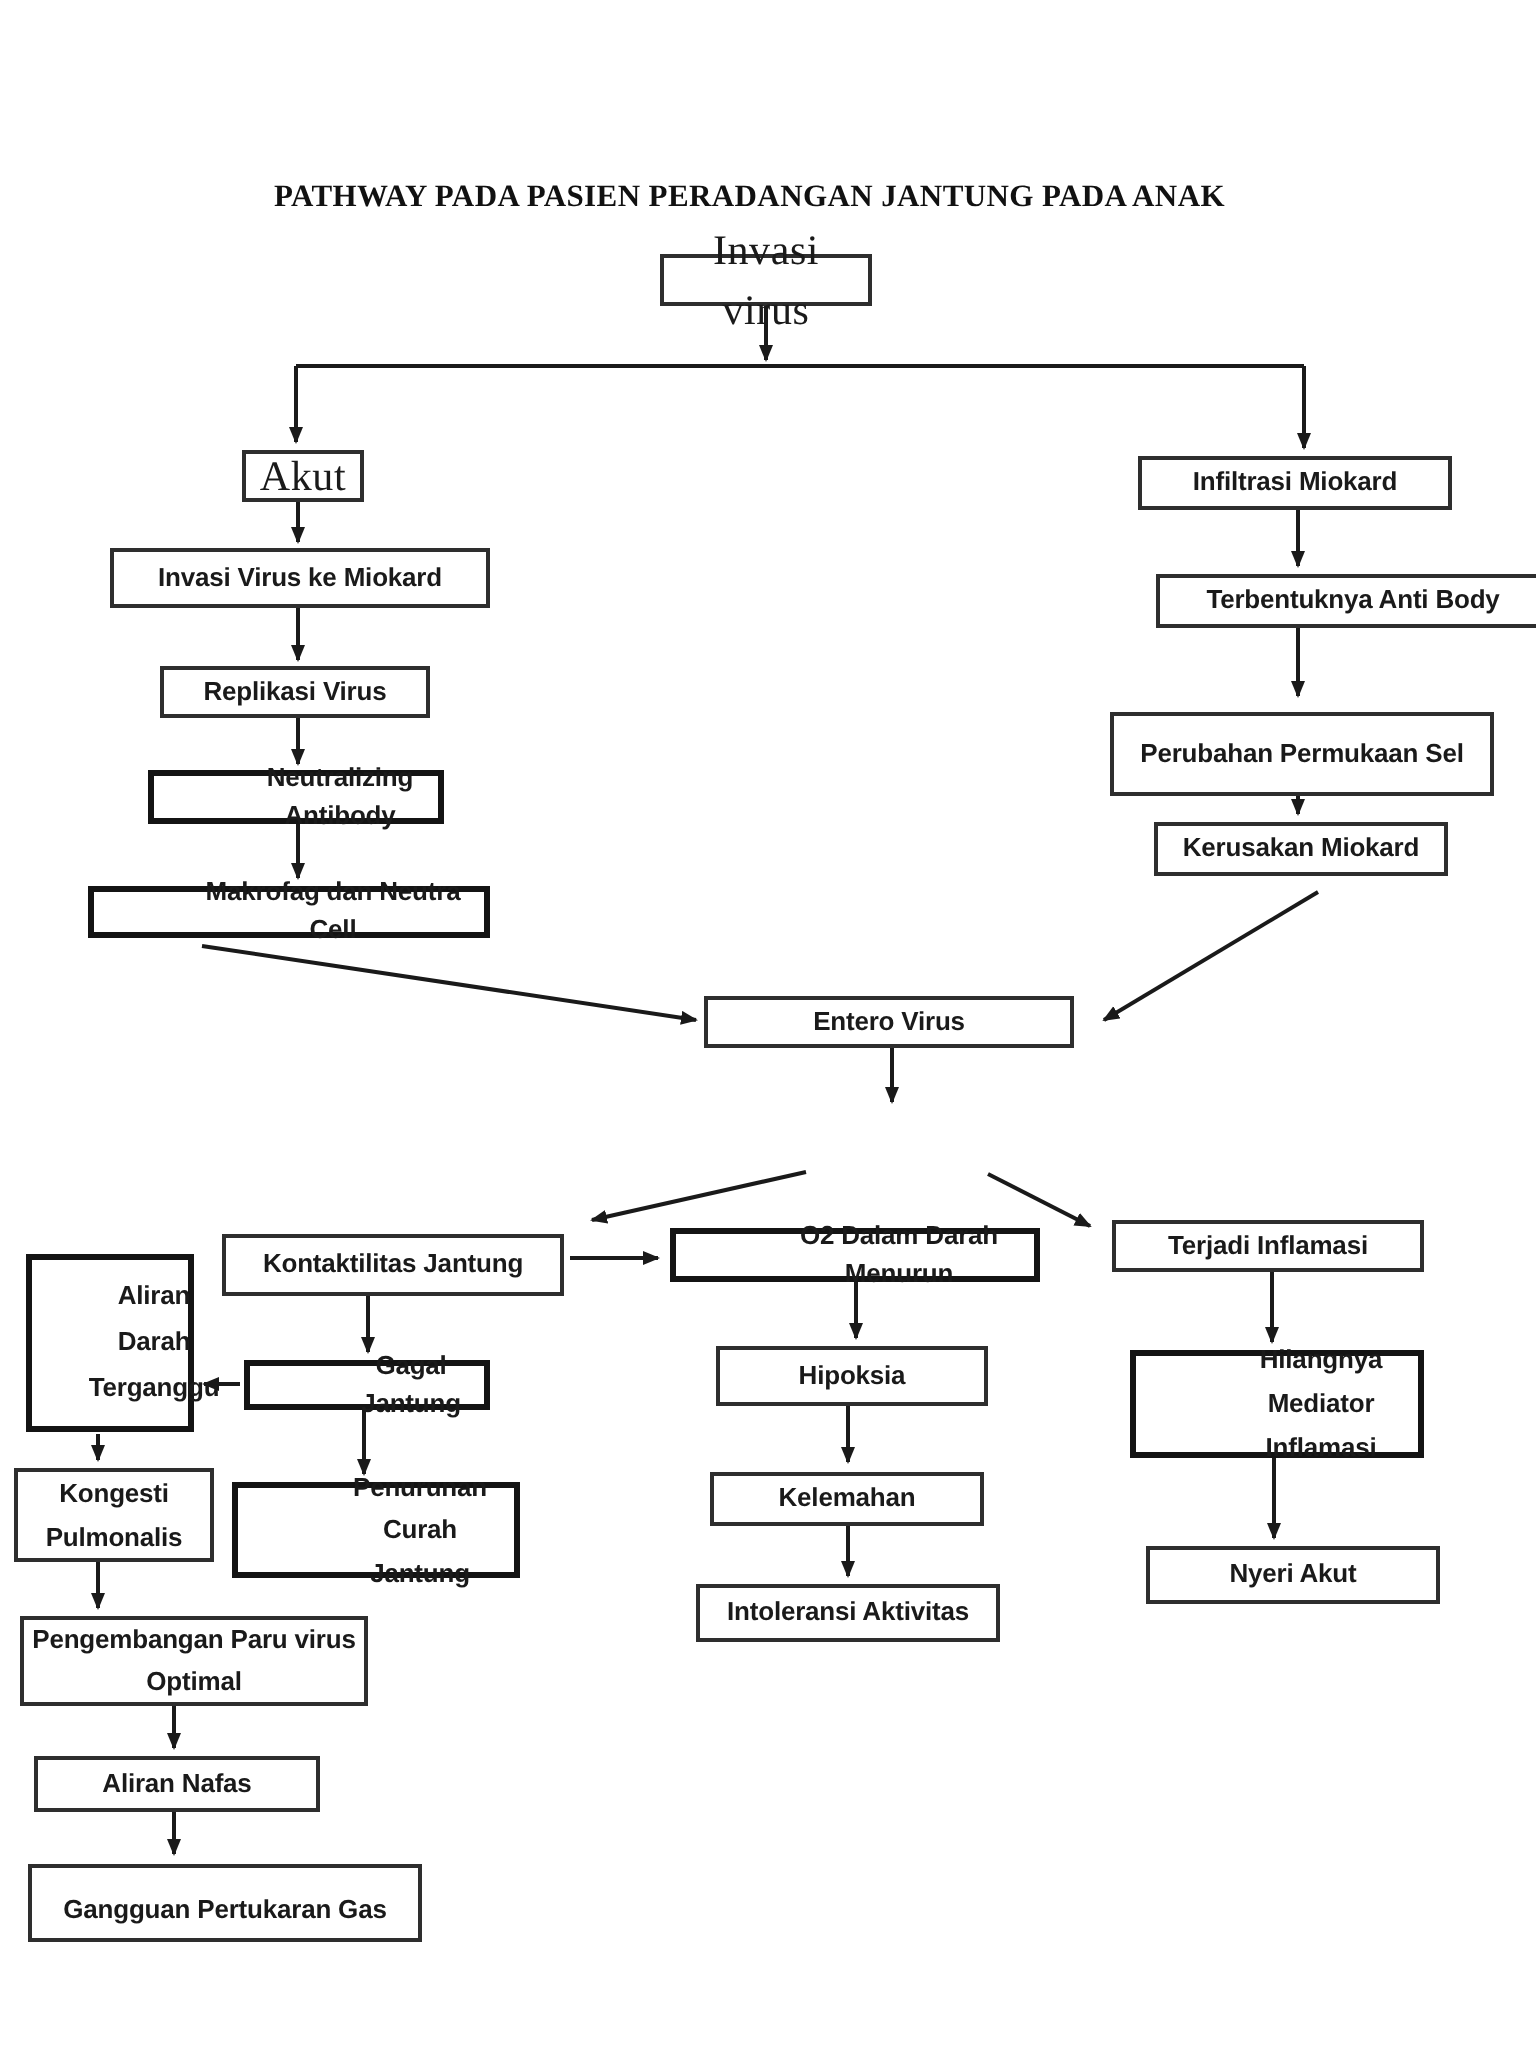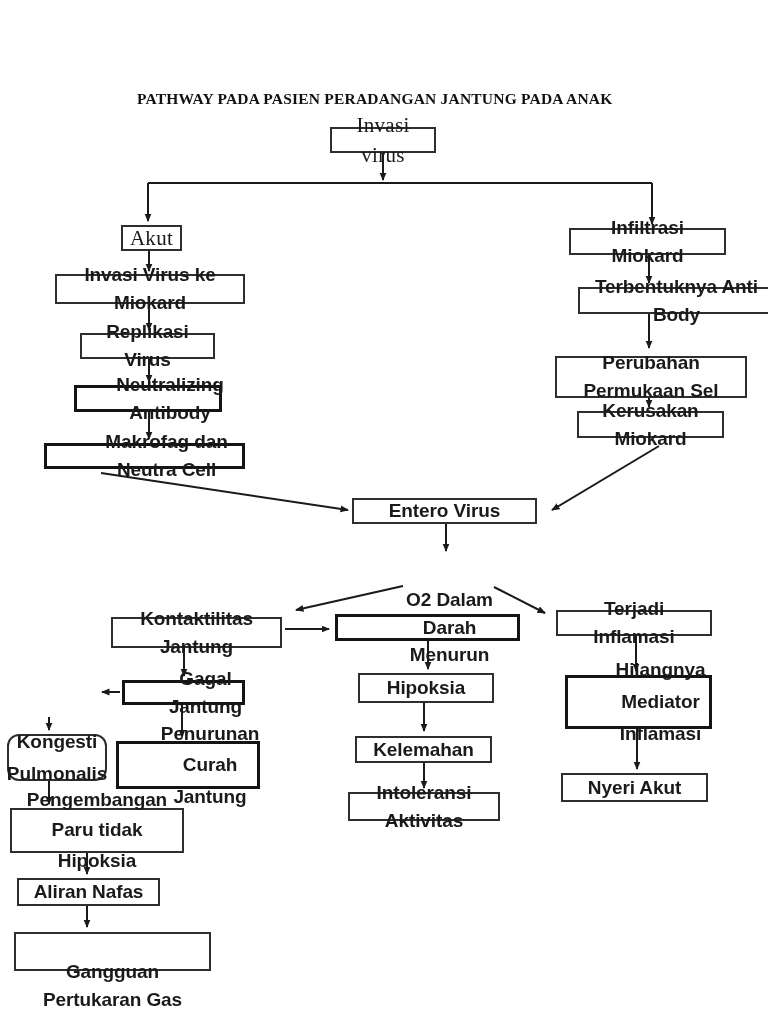--- a/index.html
+++ b/index.html
@@ -9,29 +9,29 @@
   }
   #title{
     position:absolute;left:137px;top:90px;width:460px;text-align:center;
     font-family:"Liberation Serif",serif;font-weight:bold;font-size:15.5px;
     color:#111111;letter-spacing:.2px;white-space:nowrap;
   }
   .node{
     position:absolute;box-sizing:border-box;background:#ffffff;
     border:2px solid #2e2e2e;color:#1a1a1a;
     display:flex;align-items:center;justify-content:center;text-align:center;
-    font-weight:bold;font-size:19px;line-height:1.45;letter-spacing:-.1px;
+    font-weight:bold;font-size:13px;line-height:1.45;letter-spacing:-.1px;
     padding:1px 4px;
   }
   .node.thick{border-width:3px;border-color:#141414;padding-left:48px;}
   .node.serif{
     font-family:"Liberation Serif",serif;font-weight:normal;font-size:21px;
     letter-spacing:.3px;
   }
-  .node.toptext{align-items:flex-start;padding-top:24px;}
+  .node.toptext{align-items:flex-start;padding-top:12px;}
   #edges{position:absolute;left:0;top:0;width:768px;height:1024px;}
   #edges line{stroke:#1a1a1a;stroke-width:2;}
 </style>
 </head>
 <body>
 
 <div id="page">
 
   <div id="title">PATHWAY PADA PASIEN PERADANGAN JANTUNG PADA ANAK</div>
 
@@ -79,25 +79,26 @@
   <div class="node thick" style="left:74px;top:385px;width:148px;height:27px;">Neutralizing Antibody</div>
   <div class="node thick" style="left:44px;top:443px;width:201px;height:26px;">Makrofag dan Neutra Cell</div>
   <div class="node" style="left:569px;top:228px;width:157px;height:27px;">Infiltrasi Miokard</div>
   <div class="node" style="left:578px;top:287px;width:197px;height:27px;">Terbentuknya Anti Body</div>
   <div class="node" style="left:555px;top:356px;width:192px;height:42px;">Perubahan Permukaan Sel</div>
   <div class="node" style="left:577px;top:411px;width:147px;height:27px;">Kerusakan Miokard</div>
   <div class="node" style="left:352px;top:498px;width:185px;height:26px;">Entero Virus</div>
   <div class="node" style="left:111px;top:617px;width:171px;height:31px;">Kontaktilitas Jantung</div>
   <div class="node thick" style="left:335px;top:614px;width:185px;height:27px;">O2 Dalam Darah Menurun</div>
   <div class="node" style="left:556px;top:610px;width:156px;height:26px;">Terjadi Inflamasi</div>
+  <div class="node thick" style="left:13px;top:627px;width:84px;height:89px;line-height:1.75;">Aliran Darah Terganggu</div>
   <div class="node thick" style="left:122px;top:680px;width:123px;height:25px;">Gagal Jantung</div>
   <div class="node" style="left:358px;top:673px;width:136px;height:30px;">Hipoksia</div>
   <div class="node thick" style="left:565px;top:675px;width:147px;height:54px;line-height:1.7;text-align:center;">Hilangnya Mediator Inflamasi</div>
-  <div class="node" style="left:7px;top:734px;width:100px;height:47px;line-height:1.65;border-radius:12px;">Kongesti Pulmonalis</div>
+  <div class="node" style="left:7px;top:734px;width:100px;height:47px;line-height:1.65;">Kongesti Pulmonalis</div>
   <div class="node thick" style="left:116px;top:741px;width:144px;height:48px;line-height:1.65;">Penurunan Curah Jantung</div>
   <div class="node" style="left:355px;top:736px;width:137px;height:27px;">Kelemahan</div>
-  <div class="node" style="left:561px;top:773px;width:147px;height:29px;">Nyeri Akut</div>
+  <div class="node" style="left:573px;top:773px;width:147px;height:29px;">Nyeri Akut</div>
   <div class="node" style="left:348px;top:792px;width:152px;height:29px;">Intoleransi Aktivitas</div>
-  <div class="node" style="left:10px;top:808px;width:174px;height:45px;line-height:1.6;">Pengembangan Paru tidak Hipoksia</div>
+  <div class="node" style="left:10px;top:808px;width:174px;height:45px;line-height:1.6;">Pengembangan Paru virus Optimal</div>
   <div class="node" style="left:17px;top:878px;width:143px;height:28px;">Aliran Nafas</div>
   <div class="node toptext" style="left:14px;top:932px;width:197px;height:39px;">Gangguan Pertukaran Gas</div>
 
 </div>
 
 </body></html>

